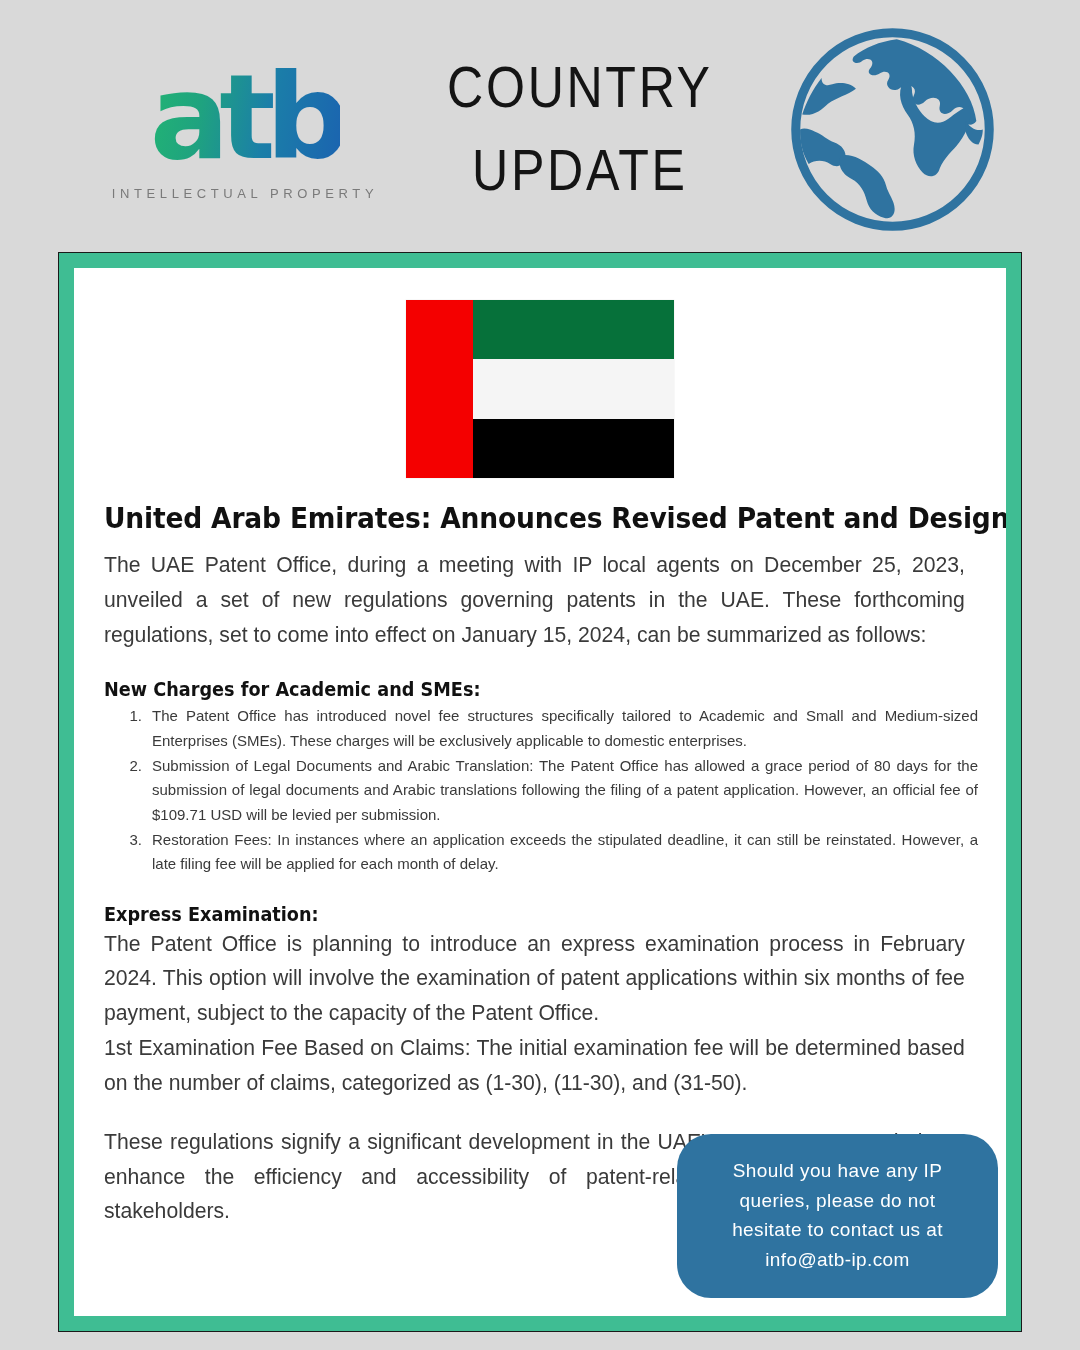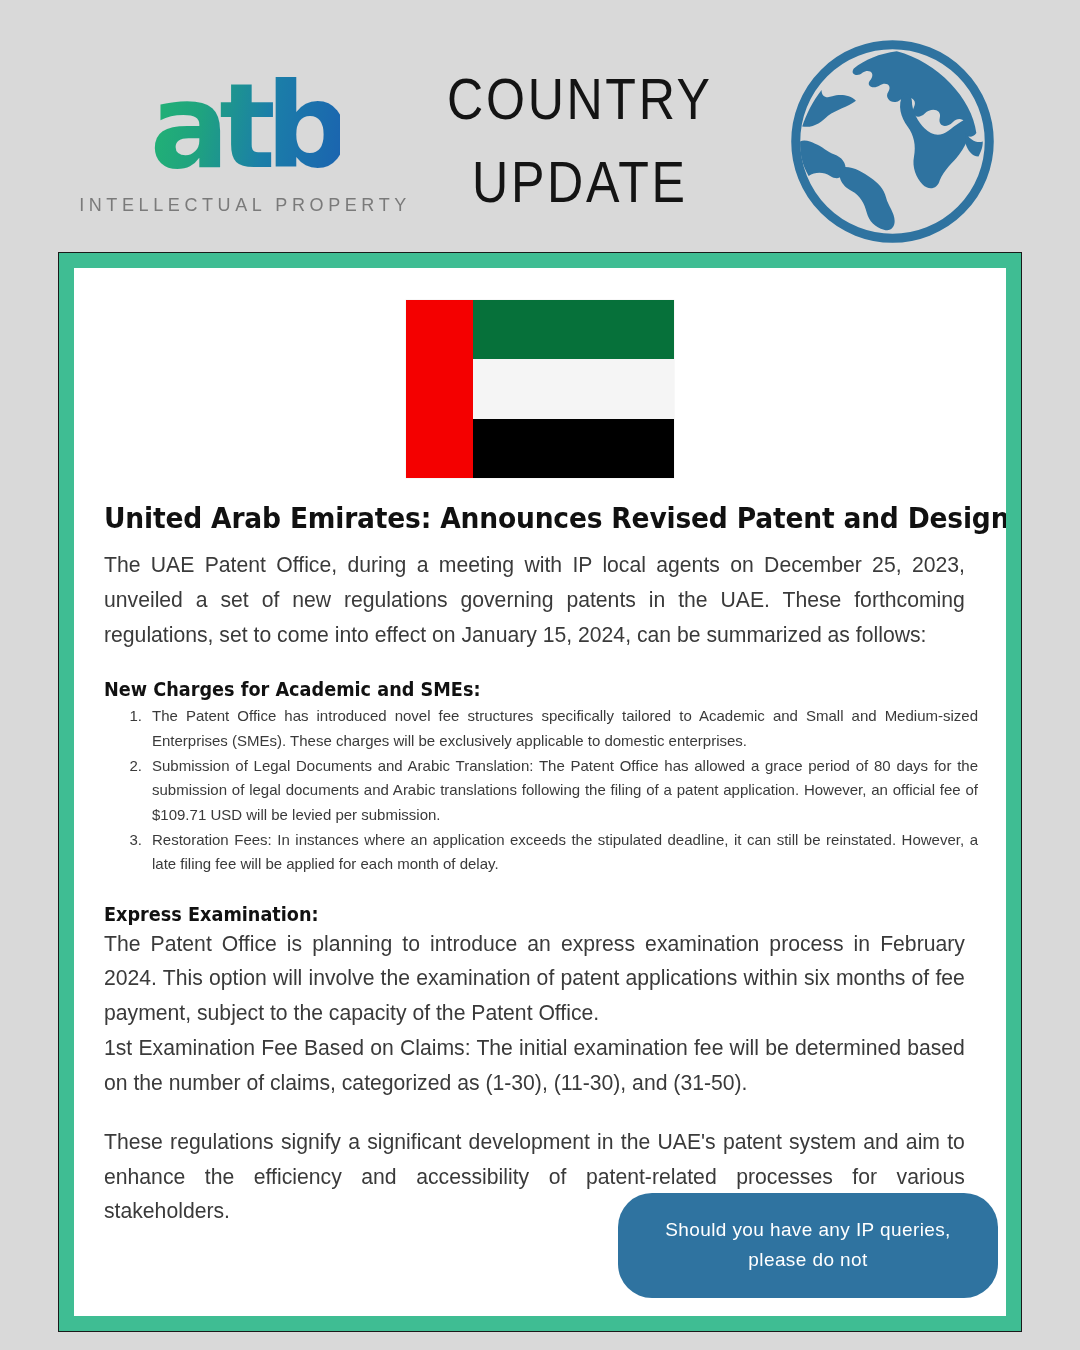--- a/index.html
+++ b/index.html
@@ -11,21 +11,21 @@
     height: 1350px;
     background: #d9d9d9;
     font-family: "Liberation Sans", sans-serif;
     overflow: hidden;
     position: relative;
   }
 
   
   .header {
     position: absolute;
-    left: 0; top: 16px;
+    left: 0; top: 4px;
     width: 1080px;
     height: 250px;
     display: flex;
     align-items: center;
     justify-content: space-between;
     padding: 0 60px;
     box-sizing: border-box;
   }
 
   .logo-block {
@@ -45,21 +45,21 @@
     background: linear-gradient(100deg, #22b573 0%, #1fa37f 28%, #1b7fa8 60%, #1b63b0 100%);
     -webkit-background-clip: text;
     background-clip: text;
     color: transparent;
     -webkit-text-fill-color: transparent;
     margin: 0;
     padding: 0 0 4px 0;
   }
   .logo-sub {
     font-family: "Liberation Sans", sans-serif;
-    font-size: 18px;
+    font-size: 13px;
     letter-spacing: 4.6px;
     color: #7a7a7a;
     margin-top: 6px;
     white-space: nowrap;
   }
 
   .header-title {
     flex: 0 0 auto;
     text-align: center;
     font-family: "Liberation Sans Narrow", "Liberation Sans", sans-serif;
@@ -184,21 +184,21 @@
     text-align: right;
     color: #3a3a3a;
   }
   .gap { height: 24px; }
 
   
   .contact-box {
     position: absolute;
     right: 8px;
     bottom: 18px;
-    width: 380px;
+    width: 321px;
     padding: 22px 24px 24px 24px;
     box-sizing: border-box;
     background: #2f73a0;
     border-radius: 34px;
     color: #ffffff;
     text-align: center;
     font-family: "Liberation Sans Narrow", "Liberation Sans", sans-serif;
     font-size: 19px;
     line-height: 1.55;
     letter-spacing: 0.4px;
@@ -270,16 +270,17 @@
       <p class="para">1st Examination Fee Based on Claims: The initial examination fee will be determined based on the number of claims, categorized as (1-30), (11-30), and (31-50).</p>
 
       <div class="gap"></div>
 
       <p class="para">These regulations signify a significant development in the UAE's patent system and aim to enhance the efficiency and accessibility of patent-related processes for various stakeholders.</p>
 
     </div>
 
     <div class="contact-box">
       <span>Should you have any IP queries, please do not</span>
+      <span>hesitate to contact us  at info@atb-ip.com</span>
     </div>
 
   </div>
 </div>
 
 </body></html>

